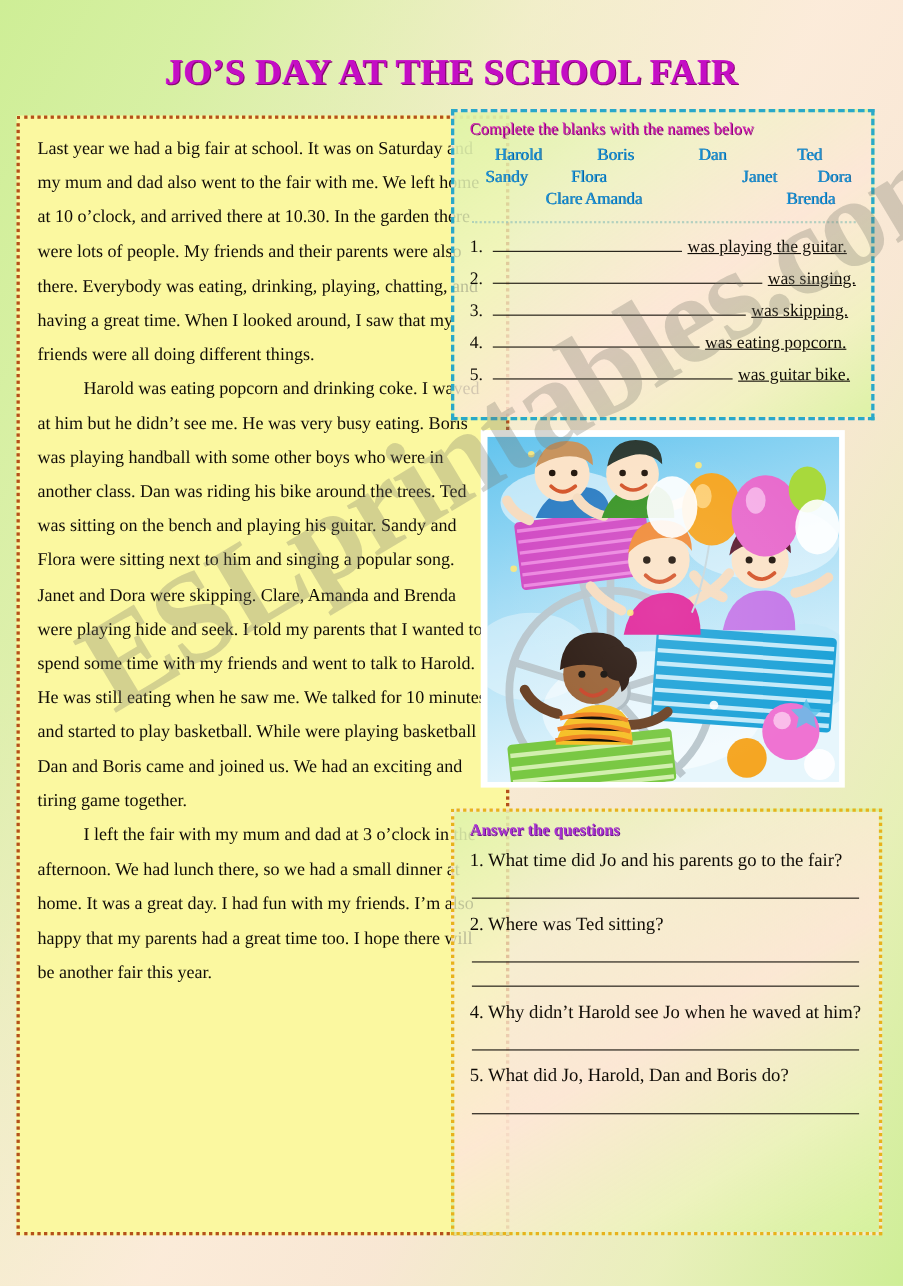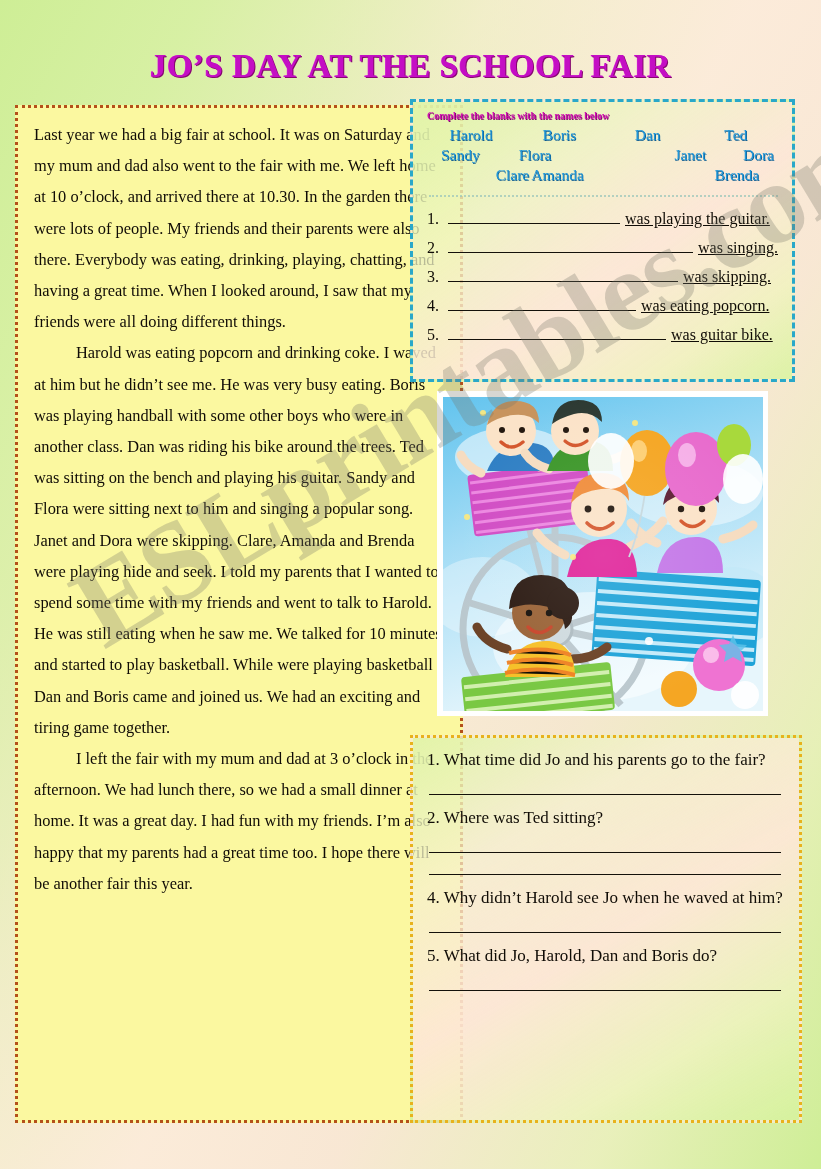--- a/index.html
+++ b/index.html
@@ -84,22 +84,22 @@
     background: linear-gradient(145deg,
         rgba(223,244,168,0.95) 0%,
         rgba(238,244,196,0.75) 30%,
         rgba(253,231,215,0.88) 58%,
         rgba(240,243,190,0.82) 82%,
         rgba(220,243,164,0.95) 100%);
     border: 3px dashed #29a8c9;
     padding: 8px 12px 6px 14px;
   }
   #blanks-title {
-    font-size: 10px;
-    font-weight: bold;
+    font-size: 15px;
+    font-weight: normal;
     color: #d012b0;
     text-shadow: 0.8px 0.8px 0 #7a0a66;
     margin-bottom: 4px;
     font-family: "Liberation Serif", "DejaVu Serif", serif;
   }
   .name-row {
     display: flex;
     font-size: 15.5px;
     color: #2096d8;
     text-shadow: 0.7px 0.7px 0 #0b5c93;
@@ -434,20 +434,21 @@
         <circle cx="206" cy="244" r="4" fill="#ffffff"></circle>
       </g>
       <g fill="#5cc3ea" opacity="0.8">
         <path d="M290 238 l4 9 10 1 -7 7 2 10 -9 -5 -9 5 2 -10 -7 -7 10 -1 z"></path>
       </g>
       <rect x="0" y="0" width="320" height="314" fill="url(#glow)" opacity="0.12"></rect>
     </svg>
   </div>
 
   <div id="questions-box">
+    <div id="questions-title">Answer the questions</div>
     <div id="questions-list">
         <div class="question">1. What time did Jo and his parents go to the fair?</div>
         <div class="answer-line"></div>
         <div class="question">2. Where was Ted sitting?</div>
         <div class="answer-line"></div>
         <div class="answer-line"></div>
         <div class="question">4. Why didn’t Harold see Jo when he waved at him?</div>
         <div class="answer-line"></div>
         <div class="question">5. What did Jo, Harold, Dan and Boris do?</div>
         <div class="answer-line"></div>

